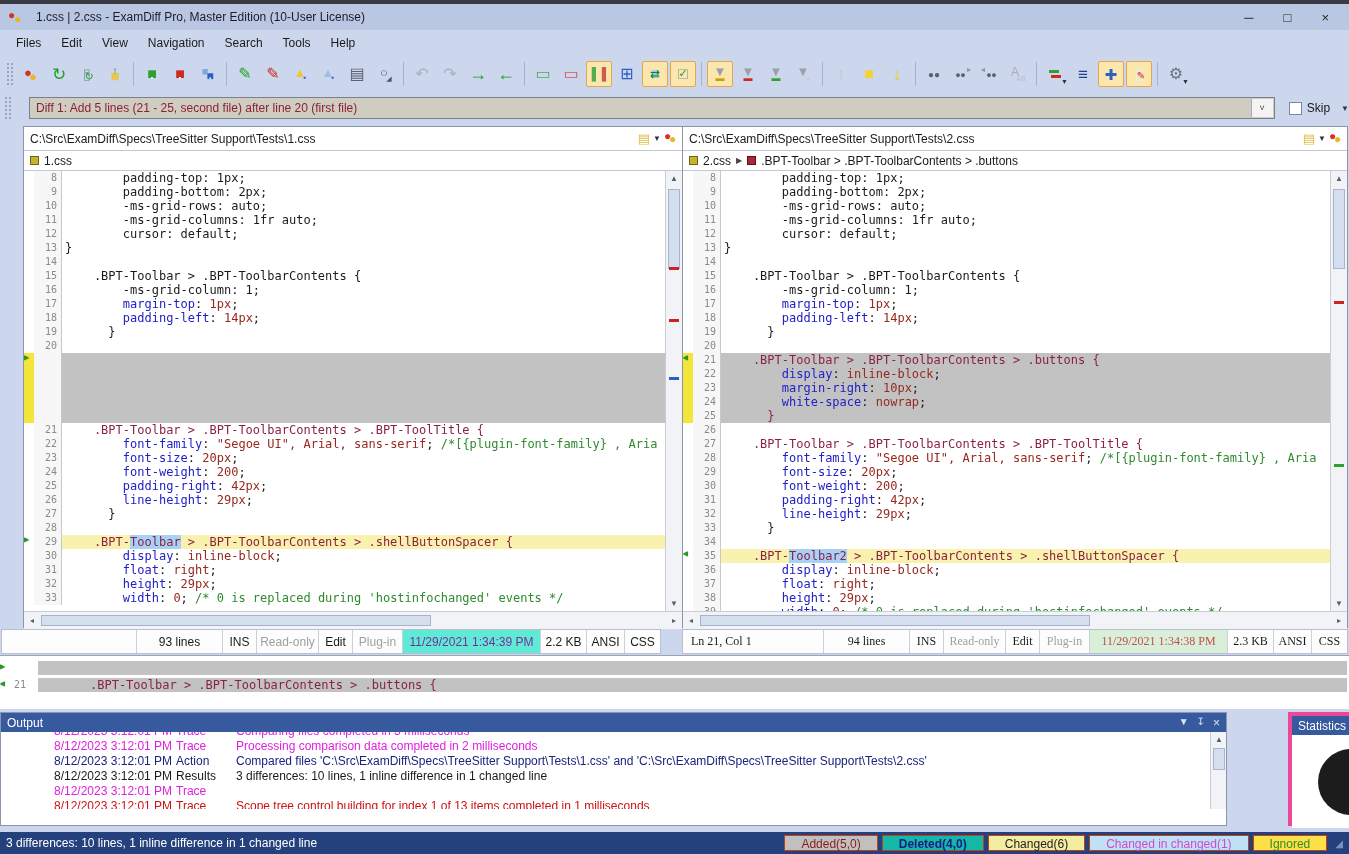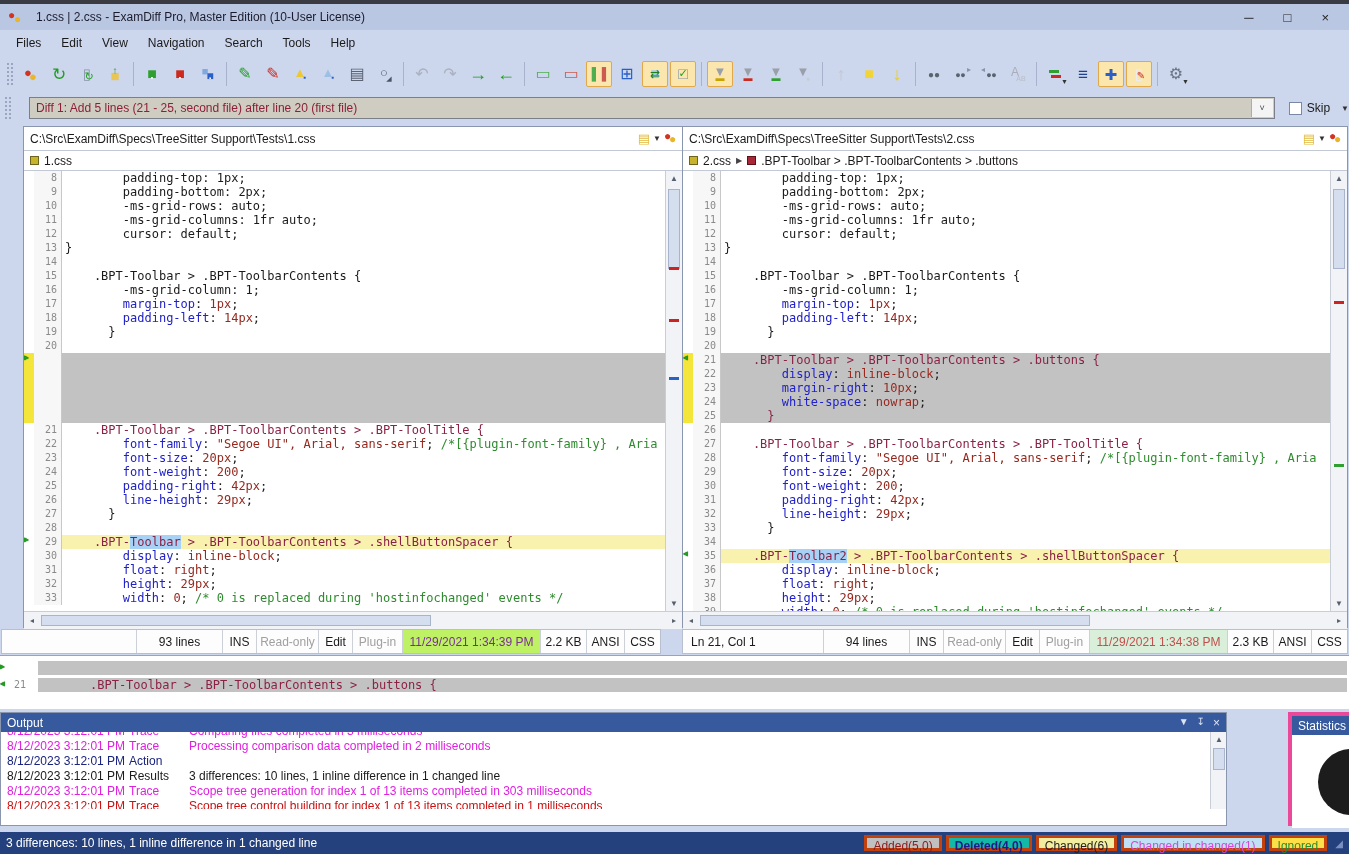--- a/index.html
+++ b/index.html
@@ -88,60 +88,60 @@
   .vmark { position:absolute; left:3px; width:10px; height:3px; }
   .hscroll { height:18px; background:#f1f3f7; border-top:1px solid #c9cdd6; position:relative; }
   .hsa { position:absolute; top:1px; width:16px; height:16px; text-align:center; font-size:8px;
          color:#55606e; line-height:16px; }
   .hthumb { position:absolute; top:3px; height:11px; background:#d5deee; border:1px solid #a8b4cc; }
 
   
   .statusbar { top:629px; height:25px; background:#fdfdfd; border:1px solid #b8c0d0;
                display:flex; align-items:stretch; font-size:12px; }
   #left-status { left:1px; width:660px; }
-  #right-status { left:682px; width:666px; }
+  #right-status { left:682px; width:666px;font-family:Liberation Serif, serif; }
   .scell { display:flex; align-items:center; justify-content:center; border-left:1px solid #ccd0d8;
            padding:0 4px; white-space:nowrap; overflow:hidden; }
   .scell.first { flex:1; justify-content:flex-start; border-left:none; padding-left:8px; }
   .scell.dim { color:#a0a0a0; }
-  .scell.date1 { background:#bef264; color:#7b2d9b; }
+  .scell.date1 { background:#5eead4; color:#7b2d9b; }
   .scell.date2 { background:#d9efd9; color:#c0504d; }
 
   
   #curdiff { left:0; top:655px; width:1349px; height:54px; background:#fff; border-top:1px solid #9aa4b8; }
   .cdrow { position:absolute; left:0; width:1347px; height:14px; display:flex;
            font-family:"DejaVu Sans Mono", monospace; font-size:12px; line-height:14px; }
   .cdmark { width:12px; flex:0 0 12px; position:relative; }
   .cdnum { width:26px; flex:0 0 26px; color:#8a8a8a; font-size:10px; padding-left:2px; }
   .cdbar { flex:1; background:#c2c2c2; color:#8b2246; white-space:pre; padding-left:52px; overflow:hidden; }
 
   
   #output-panel { left:0; top:712px; width:1227px; height:114px; background:#fff; border:1px solid #8a96ae; }
   .panel-header { height:19px; background:#375a9e; color:#fff; display:flex; align-items:center;
                   padding:0 6px; }
   .ph-icons { margin-left:auto; display:flex; gap:8px; font-size:10px; color:#dce4f4; }
-  #output-body { position:relative; height:77px; overflow:hidden; padding-top:0; }
+  #output-body { position:relative; height:77px; overflow:hidden; padding-top:0;margin-left:47px; }
   .orow { display:flex; height:15px; line-height:15px; white-space:nowrap; }
   .ots { width:128px; flex:0 0 128px; padding-left:6px; }
   .olvl { width:60px; flex:0 0 60px; }
   .omsg { flex:1; overflow:hidden; }
   .c-tr { color:#e020e0; } .c-ac { color:#1a237e; } .c-re { color:#1a1a1a; } .c-er { color:#cc1111; }
   #ovscroll { position:absolute; right:0; top:0; width:16px; height:93px; background:#f1f3f7;
               border-left:1px solid #c9cdd6; }
 
   
   #stats-panel { left:1288px; top:712px; width:119px; height:114px; background:#fff; border:4px solid #ec4899; }
   #stats-body { height:93px; background:#fff; position:relative; }
   #pie { position:absolute; left:26px; top:14px; width:66px; height:66px; border-radius:50%; }
 
   
   #bottombar { left:0; top:832px; width:1349px; height:22px; background:#24417e; color:#fff;
                display:flex; align-items:center; padding:0 6px; }
   #badges { margin-left:auto; display:flex; gap:4px; align-items:center; }
-  .badge { height:16px; line-height:14px; padding:1px 6px; border:3px solid #c2410c; }
+  .badge { height:16px; line-height:14px; padding:1px 16px; border:1px solid #c2410c; }
   #grip-br { color:#7a90c0; font-size:10px; margin-left:8px; }
 </style>
 </head>
 <body>
 
 <div id="topedge" class="abs"></div>
 
 <div id="titlebar" class="abs">
   <span id="appicon">
     <b style="color:#d23420;left:0;top:0;">●</b>
@@ -768,30 +768,30 @@
         <span class="omsg">Comparing files completed in 3 milliseconds</span>
       </div>
       <div class="orow c-tr">
         <span class="ots">8/12/2023 3:12:01 PM</span>
         <span class="olvl">Trace</span>
         <span class="omsg">Processing comparison data completed in 2 milliseconds</span>
       </div>
       <div class="orow c-ac">
         <span class="ots">8/12/2023 3:12:01 PM</span>
         <span class="olvl">Action</span>
+        <span class="omsg">Compared files 'C:\Src\ExamDiff\Specs\TreeSitter Support\Tests\1.css' and 'C:\Src\ExamDiff\Specs\TreeSitter Support\Tests\2.css'</span>
       </div>
       <div class="orow c-re">
         <span class="ots">8/12/2023 3:12:01 PM</span>
         <span class="olvl">Results</span>
         <span class="omsg">3 differences: 10 lines, 1 inline difference in 1 changed line</span>
       </div>
       <div class="orow c-tr">
         <span class="ots">8/12/2023 3:12:01 PM</span>
         <span class="olvl">Trace</span>
-        <span class="omsg">Scope tree generation for index 1 of 13 items completed in 303 milliseconds</span>
       </div>
       <div class="orow c-er">
         <span class="ots">8/12/2023 3:12:01 PM</span>
         <span class="olvl">Trace</span>
         <span class="omsg">Scope tree control building for index 1 of 13 items completed in 1 milliseconds</span>
       </div>
       <div id="ovscroll">
       <div class="vsa" style="top:0;">▲</div>
       <div class="vsa" style="bottom:0;">▼</div>
       <div class="vthumb" style="top:16px;height:22px;"></div>

